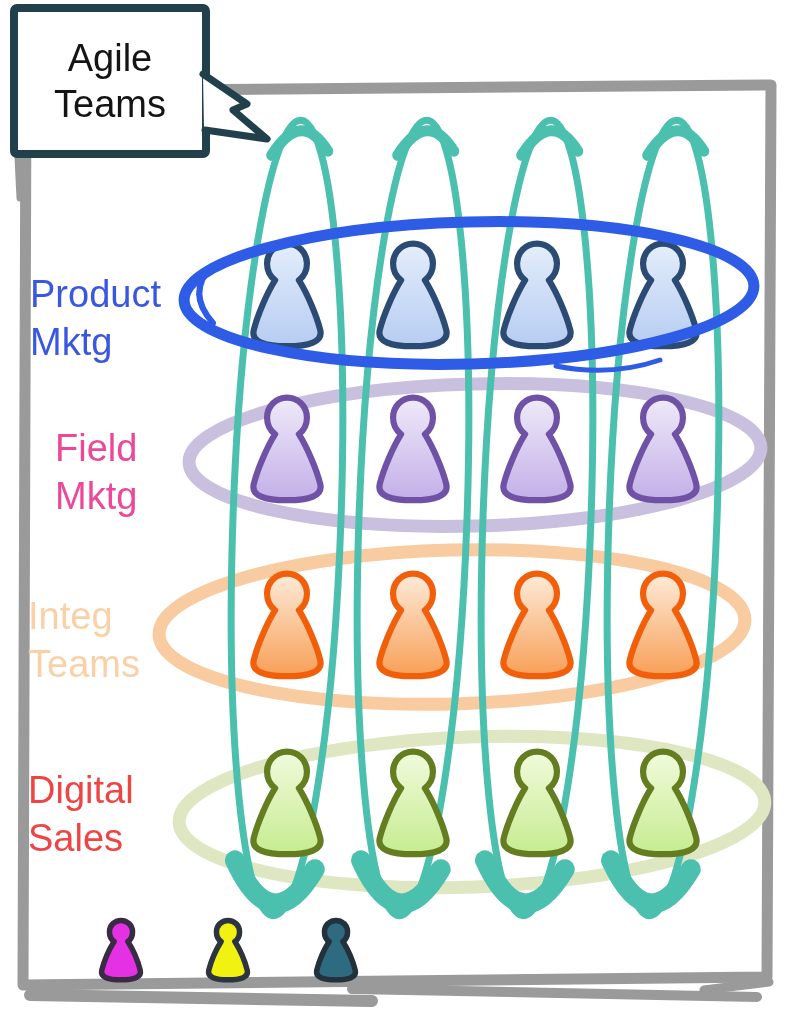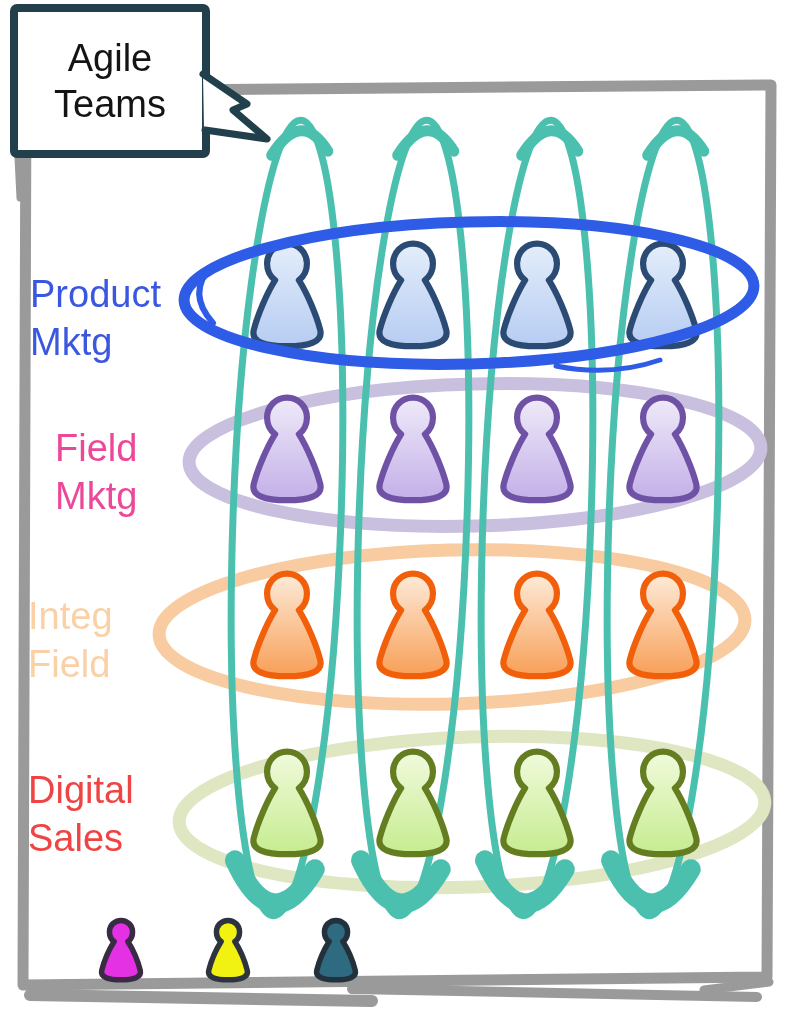--- a/index.html
+++ b/index.html
@@ -119,16 +119,16 @@
   </svg>
 
   <div id="callout-text" style="color: rgb(20, 20, 20);">Agile
 Teams</div>
 
   <div class="row-label" style="left: 30px; top: 270px; color: rgb(58, 87, 224);">Product
 Mktg</div>
   <div class="row-label" style="left: 23px; top: 424px; color: #ec4899; margin-left: 32px;">Field
 Mktg</div>
   <div class="row-label" style="left: 28px; top: 592px; color: rgb(250, 209, 167);">Integ
-Field</div>
+Teams</div>
   <div class="row-label" style="left: 28px; top: 766px; color: #ef4444;">Digital
 Sales</div>
 </div>
 
 </body></html>

